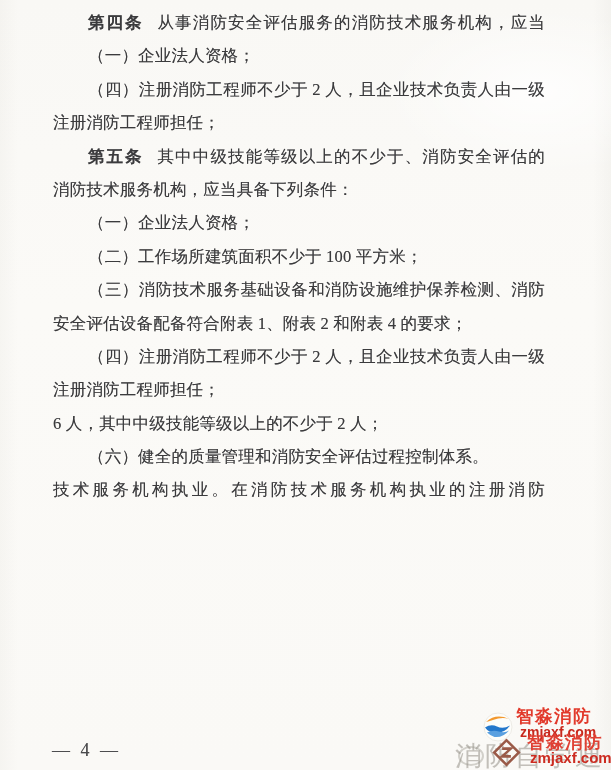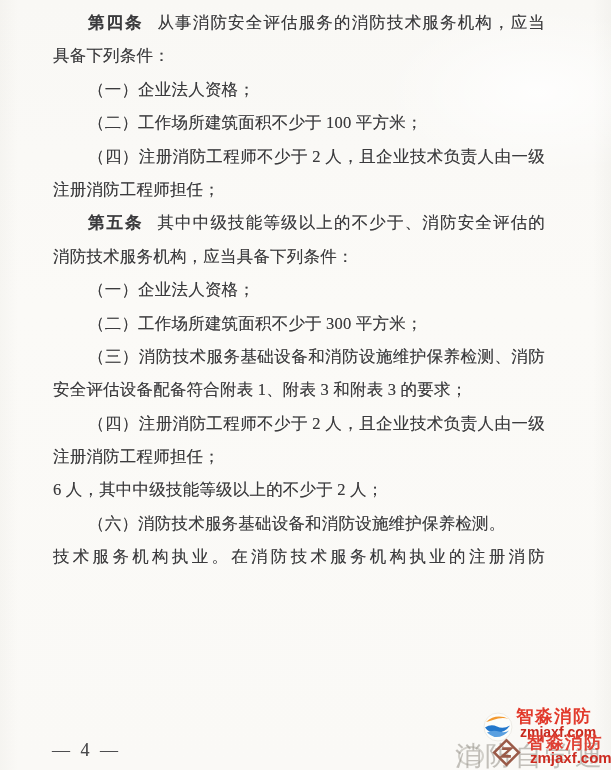--- a/index.html
+++ b/index.html
@@ -89,35 +89,33 @@
     font-family: "Liberation Sans", sans-serif;
   }
 </style>
 </head>
 <body>
 
 <div class="page">
 
   <div class="doc">
     <div class="line indent full"><b class="hd">第四条</b><span>从事消防安全评估服务的消防技术服务机构，应当</span></div>
-    <div class="line"><span>具备下列条件：</span></div>
     <div class="line indent"><span>（一）企业法人资格；</span></div>
-    <div class="line indent"><span>（二）工作场所建筑面积不少于 100 平方米；</span></div>
     <div class="line indent full"><span>（四）注册消防工程师不少于 2 人，且企业技术负责人由一级</span></div>
     <div class="line"><span>注册消防工程师担任；</span></div>
     <div class="line indent full"><b class="hd">第五条</b><span>其中中级技能等级以上的不少于、消防安全评估的</span></div>
     <div class="line"><span>消防技术服务机构，应当具备下列条件：</span></div>
     <div class="line indent"><span>（一）企业法人资格；</span></div>
-    <div class="line indent"><span>（二）工作场所建筑面积不少于 300 平方米；</span></div>
+    <div class="line indent"><span>（二）工作场所建筑面积不少于 100 平方米；</span></div>
     <div class="line indent full"><span>（三）消防技术服务基础设备和消防设施维护保养检测、消防</span></div>
-    <div class="line"><span>安全评估设备配备符合附表 1、附表 3 和附表 3 的要求；</span></div>
+    <div class="line"><span>安全评估设备配备符合附表 1、附表 2 和附表 4 的要求；</span></div>
     <div class="line indent full"><span>（四）注册消防工程师不少于 2 人，且企业技术负责人由一级</span></div>
     <div class="line"><span>注册消防工程师担任；</span></div>
     <div class="line"><span>6 人，其中中级技能等级以上的不少于 2 人；</span></div>
-    <div class="line indent"><span>（六）消防技术服务基础设备和消防设施维护保养检测。</span></div>
+    <div class="line indent"><span>（六）健全的质量管理和消防安全评估过程控制体系。</span></div>
     <div class="line full"><span>技术服务机构执业。在消防技术服务机构执业的注册消防</span></div>
   </div>
 
   <div class="pagenum">— 4 —</div>
 
   <div class="wm">
     <div class="ghost">消防自学通</div>
     <div class="ghost-ring"></div>
 
     <div class="logo-circle">

